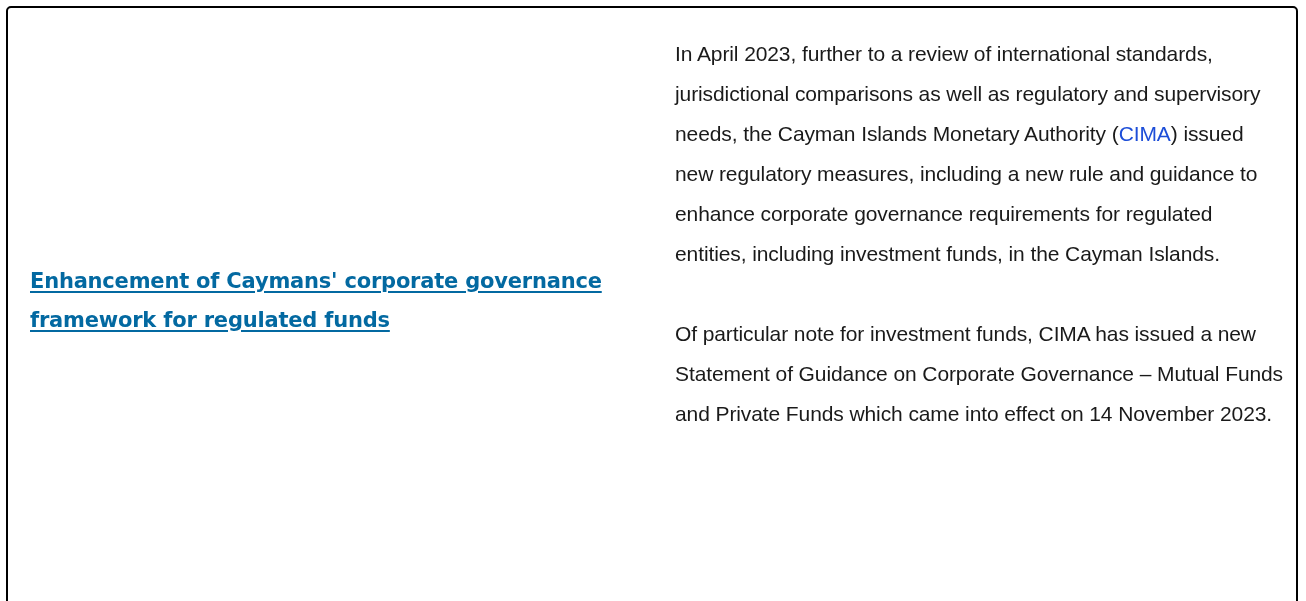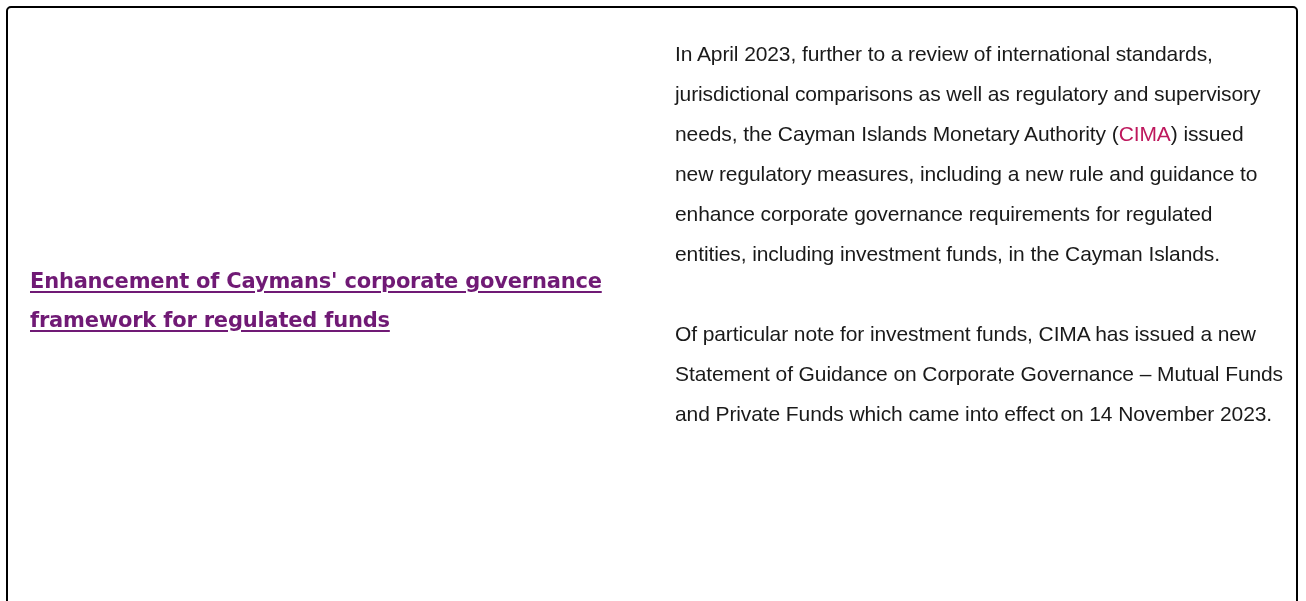--- a/index.html
+++ b/index.html
@@ -28,21 +28,21 @@
       width: 610px;
       height: 586px;
       display: flex;
       align-items: center;
     }
     .title-link {
       font-family: "DejaVu Sans", sans-serif;
       font-weight: bold;
       font-size: 21px;
       line-height: 39px;
-      color: #701a75;
+      color: #0369a1;
       text-decoration: underline;
       text-decoration-thickness: 2px;
       text-underline-offset: 3px;
       letter-spacing: -0.2px;
       cursor: pointer;
       margin-top: 0px;
     }
     .right-cell {
       position: absolute;
       left: 667px;
@@ -52,21 +52,21 @@
     .para {
       font-family: "Liberation Sans", sans-serif;
       font-size: 21px;
       line-height: 40px;
       color: #1a1a1a;
       margin: 0 0 40px 0;
       letter-spacing: -0.1px;
     }
     .abbr {
       font-weight: normal;
-      color: #be185d;
+      color: #1d4ed8;
     }
   </style>
 </head>
 <body>
 
 <div class="frame">
   <div class="left-cell">
     <a class="title-link">Enhancement of Caymans' corporate governance framework for regulated funds</a>
   </div>
   <div class="right-cell">

